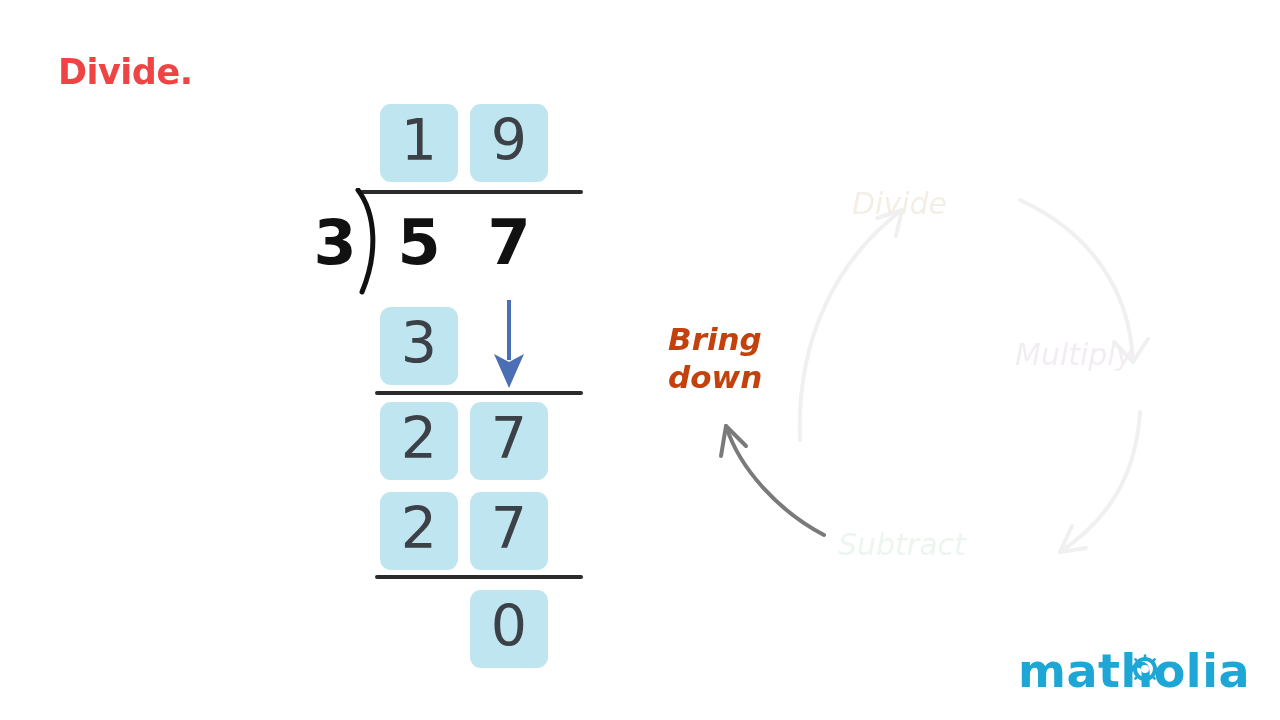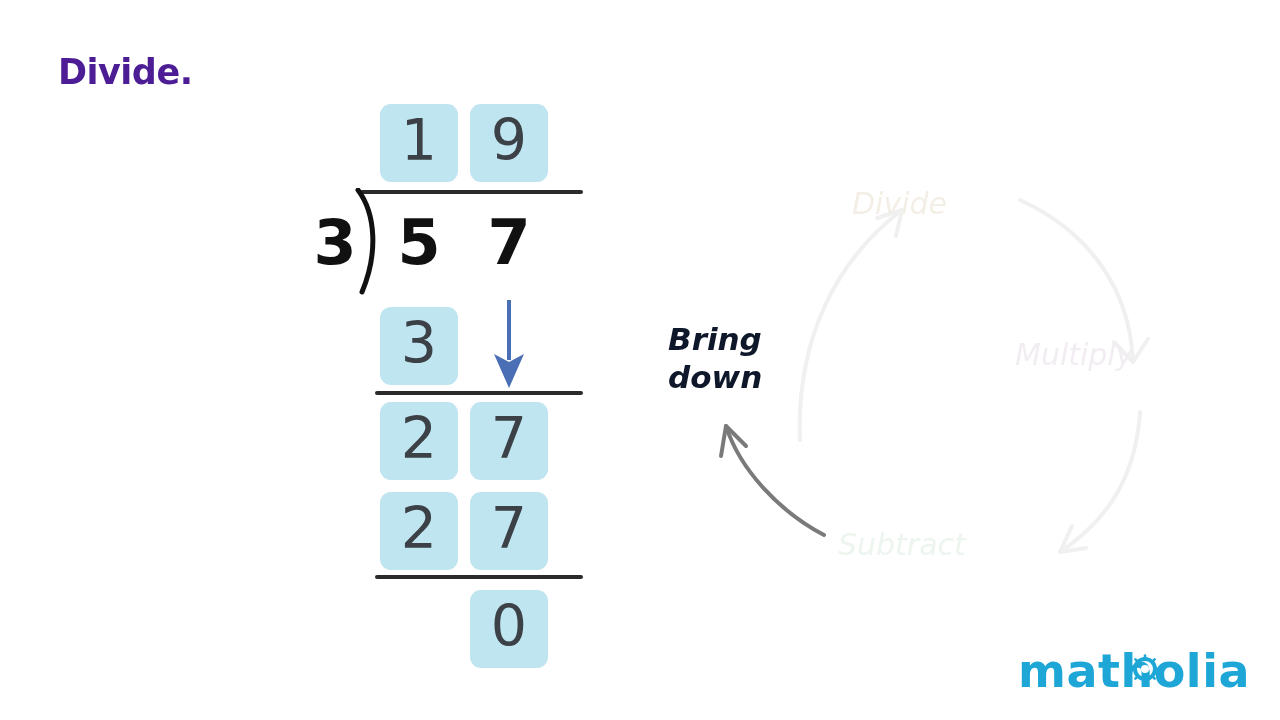--- a/index.html
+++ b/index.html
@@ -21,21 +21,21 @@
 
   
   .page-title {
     position: absolute;
     left: 58px;
     top: 52px;
     font-family: "DejaVu Sans", sans-serif;
     font-size: 35px;
     font-weight: 700;
     letter-spacing: -0.5px;
-    color: #4c1d95;
+    color: #ef4444;
     white-space: nowrap;
   }
 
   
   .division-area {
     position: absolute;
     left: 0;
     top: 0;
     width: 640px;
     height: 720px;
@@ -99,21 +99,21 @@
 
   .bring-down {
     position: absolute;
     left: 668px;
     top: 321px;
     font-family: "DejaVu Sans", sans-serif;
     font-style: italic;
     font-weight: 700;
     font-size: 31px;
     line-height: 1.22;
-    color: #0f172a;
+    color: #c2410c;
     white-space: pre;
   }
 
   
   .logo {
     position: absolute;
     left: 1012px;
     top: 640px;
     width: 244px;
     height: 62px;

